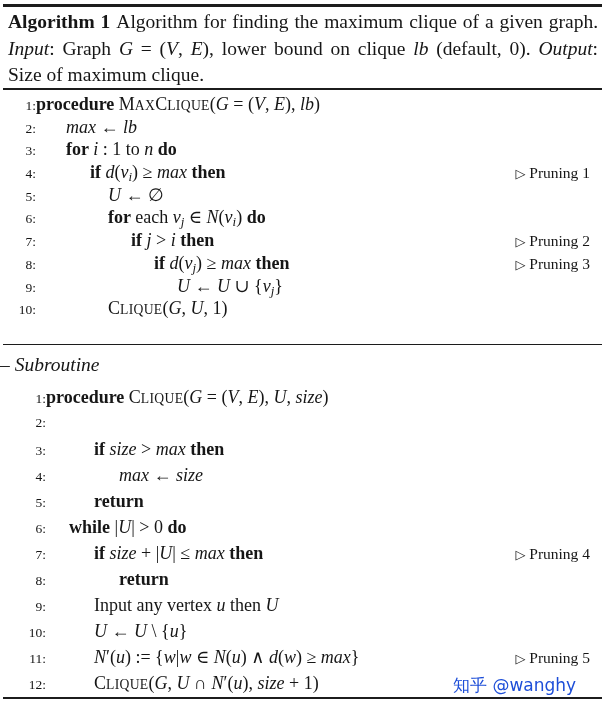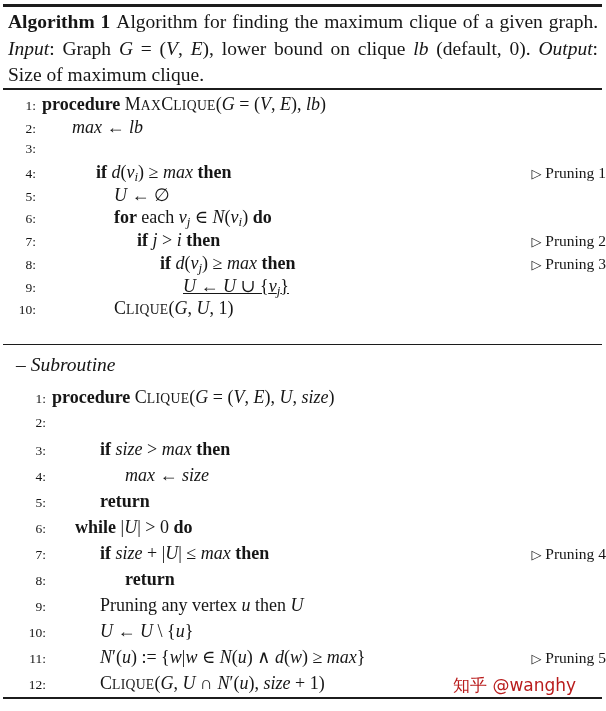--- a/index.html
+++ b/index.html
@@ -14,63 +14,63 @@
            font-size:19.5px;line-height:26.5px;text-align:justify;}
   .cap-label{font-weight:bold;margin-right:6px;}
   .code-block{position:absolute;left:0;right:0;}
   .code-main{top:93px;}
   .code-sub{top:384px;}
   .code-line{display:flex;align-items:baseline;font-size:18px;white-space:pre;}
   .code-main .code-line{height:22.7px;line-height:22.7px;}
   .code-sub  .code-line{height:26px;line-height:26px;}
   .line-num{flex:none;width:36px;text-align:right;font-size:13.5px;}
   .code-sub .line-num{margin-left:10px;}
-  .line-body{margin-left:6px;}
-  .line-comment{margin-left:auto;flex:none;padding-right:0;font-size:15.5px;}
+  .line-body{}
+  .line-comment{margin-left:auto;flex:none;padding-right:16px;font-size:15.5px;}
   .comment-marker{font-size:13px;}
   .seg-kw{font-weight:bold;}
   .seg-m,.seg-i{font-style:italic;}
   .seg-r{font-style:normal;}
   .seg-msub{font-style:italic;font-size:72%;vertical-align:-0.25em;}
   .seg-sc .sc-small{font-size:76%;letter-spacing:0.3px;}
-  .sub-label{position:absolute;top:354px;left:16px;font-style:italic;font-size:19.5px;}
+  .sub-label{position:absolute;top:354px;left:0;font-style:italic;font-size:19.5px;}
   .watermark{position:absolute;top:674px;left:453px;font-size:17px;
              font-family:"DejaVu Sans","Liberation Sans",sans-serif;
              text-shadow:1px 1px 0 #ffffff;}
 </style>
 </head>
 <body>
 
 <div class="page" style="color: rgb(22, 22, 22); background: rgb(255, 255, 255);">
   <div class="rule rule-top" style="background: rgb(28, 28, 28);"></div>
   <p class="caption"><span class="cap-label">Algorithm 1</span><span id="cap-text"><span class="seg-r">Algorithm for finding the maximum clique of a given graph. </span><span class="seg-i">Input</span><span class="seg-r">: Graph </span><span class="seg-m">G</span><span class="seg-r"> = (</span><span class="seg-m">V</span><span class="seg-r">, </span><span class="seg-m">E</span><span class="seg-r">), lower bound on clique </span><span class="seg-m">lb</span><span class="seg-r"> (default, 0). </span><span class="seg-i">Output</span><span class="seg-r">: Size of maximum clique.</span></span></p>
   <div class="rule rule-mid" style="background: rgb(28, 28, 28);"></div>
   <div class="code-block code-main" id="block-main">
       <div class="code-line"><span class="line-num">1:</span><span class="line-body" style="padding-left: 0px;"><span class="seg-kw">procedure </span><span class="seg-sc"><span class="sc-cap">M</span><span class="sc-small">AX</span><span class="sc-cap">C</span><span class="sc-small">LIQUE</span></span><span class="seg-r">(</span><span class="seg-m">G</span><span class="seg-r"> = (</span><span class="seg-m">V</span><span class="seg-r">, </span><span class="seg-m">E</span><span class="seg-r">), </span><span class="seg-m">lb</span><span class="seg-r">)</span></span></div>
       <div class="code-line"><span class="line-num">2:</span><span class="line-body" style="padding-left: 30px; font-family: Liberation Serif, serif;"><span class="seg-m">max</span><span class="seg-r"> ← </span><span class="seg-m">lb</span></span></div>
-      <div class="code-line"><span class="line-num">3:</span></div>
+      <div class="code-line"><span class="line-num">3:</span><span class="line-body" style="padding-left: 30px;"><span class="seg-kw">for </span><span class="seg-m">i</span><span class="seg-r"> : 1 to </span><span class="seg-m">n</span><span class="seg-r"> </span><span class="seg-kw">do</span></span></div>
       <div class="code-line"><span class="line-num">4:</span><span class="line-body" style="padding-left: 54px;"><span class="seg-kw">if </span><span class="seg-m">d</span><span class="seg-r">(</span><span class="seg-m">v</span><span class="seg-msub">i</span><span class="seg-r">) ≥ </span><span class="seg-m">max</span><span class="seg-r"> </span><span class="seg-kw">then</span></span><span class="line-comment"><span class="comment-marker">▷</span> Pruning 1</span></div>
       <div class="code-line"><span class="line-num">5:</span><span class="line-body" style="padding-left: 72px;"><span class="seg-m">U</span><span class="seg-r"> ← ∅</span></span></div>
       <div class="code-line"><span class="line-num">6:</span><span class="line-body" style="padding-left: 72px;"><span class="seg-kw">for </span><span class="seg-r">each </span><span class="seg-m">v</span><span class="seg-msub">j</span><span class="seg-r"> ∈ </span><span class="seg-m">N</span><span class="seg-r">(</span><span class="seg-m">v</span><span class="seg-msub">i</span><span class="seg-r">) </span><span class="seg-kw">do</span></span></div>
       <div class="code-line"><span class="line-num">7:</span><span class="line-body" style="padding-left: 95px;"><span class="seg-kw">if </span><span class="seg-m">j</span><span class="seg-r"> &gt; </span><span class="seg-m">i</span><span class="seg-r"> </span><span class="seg-kw">then</span></span><span class="line-comment"><span class="comment-marker">▷</span> Pruning 2</span></div>
       <div class="code-line"><span class="line-num">8:</span><span class="line-body" style="padding-left: 118px;"><span class="seg-kw">if </span><span class="seg-m">d</span><span class="seg-r">(</span><span class="seg-m">v</span><span class="seg-msub">j</span><span class="seg-r">) ≥ </span><span class="seg-m">max</span><span class="seg-r"> </span><span class="seg-kw">then</span></span><span class="line-comment"><span class="comment-marker">▷</span> Pruning 3</span></div>
-      <div class="code-line"><span class="line-num">9:</span><span class="line-body" style="padding-left: 141px; text-decoration: underline;"><span class="seg-m">U</span><span class="seg-r"> ← </span><span class="seg-m">U</span><span class="seg-r"> ∪ {</span><span class="seg-m">v</span><span class="seg-msub">j</span><span class="seg-r">}</span></span></div>
+      <div class="code-line"><span class="line-num">9:</span><span class="line-body" style="padding-left: 141px;"><span class="seg-m">U</span><span class="seg-r"> ← </span><span class="seg-m">U</span><span class="seg-r"> ∪ {</span><span class="seg-m">v</span><span class="seg-msub">j</span><span class="seg-r">}</span></span></div>
       <div class="code-line"><span class="line-num">10:</span><span class="line-body" style="padding-left: 72px;"><span class="seg-sc"><span class="sc-cap">C</span><span class="sc-small">LIQUE</span></span><span class="seg-r">(</span><span class="seg-m">G</span><span class="seg-r">, </span><span class="seg-m">U</span><span class="seg-r">, 1)</span></span></div>
     </div>
   <div class="rule rule-sub" style="background: rgb(28, 28, 28);"></div>
   <div class="sub-label">– Subroutine</div>
   <div class="code-block code-sub" id="block-sub">
       <div class="code-line"><span class="line-num">1:</span><span class="line-body" style="padding-left: 0px;"><span class="seg-kw">procedure </span><span class="seg-sc"><span class="sc-cap">C</span><span class="sc-small">LIQUE</span></span><span class="seg-r">(</span><span class="seg-m">G</span><span class="seg-r"> = (</span><span class="seg-m">V</span><span class="seg-r">, </span><span class="seg-m">E</span><span class="seg-r">), </span><span class="seg-m">U</span><span class="seg-r">, </span><span class="seg-m">size</span><span class="seg-r">)</span></span></div>
       <div class="code-line"><span class="line-num">2:</span></div>
       <div class="code-line"><span class="line-num">3:</span><span class="line-body" style="padding-left: 48px;"><span class="seg-kw">if </span><span class="seg-m">size</span><span class="seg-r"> &gt; </span><span class="seg-m">max</span><span class="seg-r"> </span><span class="seg-kw">then</span></span></div>
       <div class="code-line"><span class="line-num">4:</span><span class="line-body" style="padding-left: 73px;"><span class="seg-m">max</span><span class="seg-r"> ← </span><span class="seg-m">size</span></span></div>
       <div class="code-line"><span class="line-num">5:</span><span class="line-body" style="padding-left: 48px;"><span class="seg-kw">return</span></span></div>
       <div class="code-line"><span class="line-num">6:</span><span class="line-body" style="padding-left: 23px; text-align: right;"><span class="seg-kw">while </span><span class="seg-r">|</span><span class="seg-m">U</span><span class="seg-r">| &gt; 0 </span><span class="seg-kw">do</span></span></div>
       <div class="code-line"><span class="line-num">7:</span><span class="line-body" style="padding-left: 48px;"><span class="seg-kw">if </span><span class="seg-m">size</span><span class="seg-r"> + |</span><span class="seg-m">U</span><span class="seg-r">| ≤ </span><span class="seg-m">max</span><span class="seg-r"> </span><span class="seg-kw">then</span></span><span class="line-comment"><span class="comment-marker">▷</span> Pruning 4</span></div>
       <div class="code-line"><span class="line-num">8:</span><span class="line-body" style="padding-left: 73px;"><span class="seg-kw">return</span></span></div>
-      <div class="code-line"><span class="line-num">9:</span><span class="line-body" style="padding-left: 48px;"><span class="seg-r">Pruning any vertex </span><span class="seg-m">u</span><span class="seg-r"> then </span><span class="seg-m">U</span></span></div>
+      <div class="code-line"><span class="line-num">9:</span><span class="line-body" style="padding-left: 48px;"><span class="seg-r">Input any vertex </span><span class="seg-m">u</span><span class="seg-r"> then </span><span class="seg-m">U</span></span></div>
       <div class="code-line"><span class="line-num">10:</span><span class="line-body" style="padding-left: 48px;"><span class="seg-m">U</span><span class="seg-r"> ← </span><span class="seg-m">U</span><span class="seg-r"> \ {</span><span class="seg-m">u</span><span class="seg-r">}</span></span></div>
       <div class="code-line"><span class="line-num">11:</span><span class="line-body" style="padding-left: 48px;"><span class="seg-m">N</span><span class="seg-r">′(</span><span class="seg-m">u</span><span class="seg-r">) := {</span><span class="seg-m">w</span><span class="seg-r">|</span><span class="seg-m">w</span><span class="seg-r"> ∈ </span><span class="seg-m">N</span><span class="seg-r">(</span><span class="seg-m">u</span><span class="seg-r">) ∧ </span><span class="seg-m">d</span><span class="seg-r">(</span><span class="seg-m">w</span><span class="seg-r">) ≥ </span><span class="seg-m">max</span><span class="seg-r">}</span></span><span class="line-comment"><span class="comment-marker">▷</span> Pruning 5</span></div>
       <div class="code-line"><span class="line-num">12:</span><span class="line-body" style="padding-left: 48px;"><span class="seg-sc"><span class="sc-cap">C</span><span class="sc-small">LIQUE</span></span><span class="seg-r">(</span><span class="seg-m">G</span><span class="seg-r">, </span><span class="seg-m">U</span><span class="seg-r"> ∩ </span><span class="seg-m">N</span><span class="seg-r">′(</span><span class="seg-m">u</span><span class="seg-r">), </span><span class="seg-m">size</span><span class="seg-r"> + 1)</span></span></div>
     </div>
   <div class="rule rule-bottom" style="background: rgb(28, 28, 28);"></div>
-  <div class="watermark" style="color: #b91c1c;">知乎 @wanghy</div>
+  <div class="watermark" style="color: #1d4ed8;">知乎 @wanghy</div>
 </div>
 
 </body></html>

